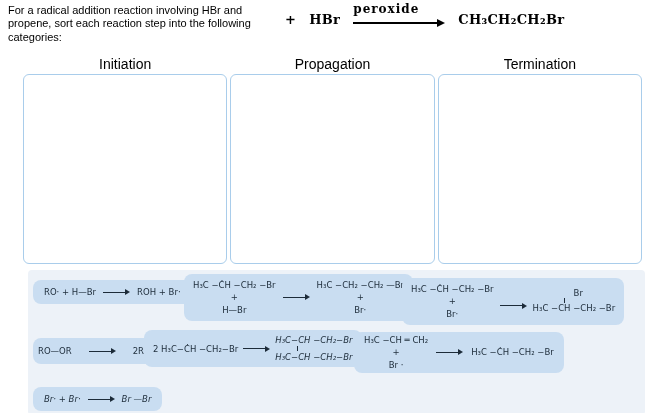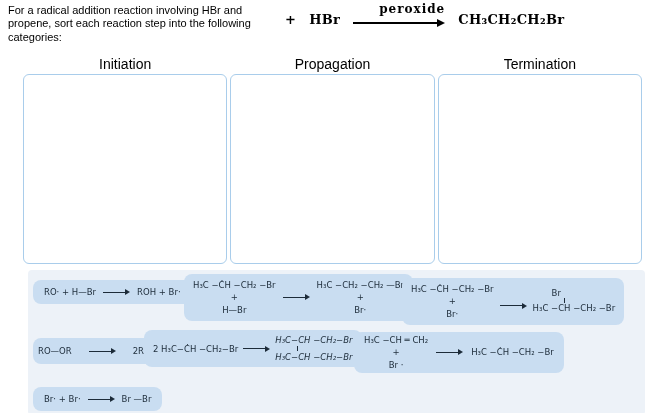--- a/index.html
+++ b/index.html
@@ -7,21 +7,21 @@
               font-family:"Liberation Sans", sans-serif; color:#000; }
 
   
   .top { position:relative; height:56px; }
   .instructions { position:absolute; left:8px; top:4px; width:272px;
                   font-size:11px; line-height:1.22; color:#000; }
   .equation { position:absolute; left:285px; top:2px; display:flex;
               align-items:flex-start; gap:13px;
               font-family:"DejaVu Serif", serif; font-weight:bold; font-size:13px; }
   .eq-item { margin-top:10px; white-space:nowrap; letter-spacing:0.3px; }
-  .arrow-assembly { display:flex; flex-direction:column; align-items:flex-end; }
+  .arrow-assembly { display:flex; flex-direction:column; align-items:flex-start; }
   .arrow-assembly .cond { font-size:12px; letter-spacing:1px; margin-bottom:3px; }
 
   
   .arr { display:inline-flex; align-items:center; }
   .arr .shaft { display:block; width:22px; height:1px; background:#1c2b39; }
   .arr .head { display:block; width:0; height:0;
                border-left:5px solid #1c2b39;
                border-top:3px solid transparent; border-bottom:3px solid transparent; }
   .arr.big .shaft { width:84px; height:1.5px; background:#000; }
   .arr.big .head { border-left:8px solid #000;
@@ -44,25 +44,25 @@
   .tile .ln { white-space:nowrap; }
   .stack { display:flex; flex-direction:column; align-items:center; line-height:1.45; }
   .vbond { width:1px; height:5px; background:#1c2b39; }
 
   .t1 { left:5px;   top:10px;  padding:7px 11px; gap:7px; }
   .t2 { left:156px; top:4px;   padding:5px 9px;  gap:7px; }
   .t3 { left:374px; top:8px;   padding:5px 9px;  gap:6px; }
   .t4 { left:5px;   top:68px;  padding:8px 5px; gap:17px; }
   .t5 { left:116px; top:60px;  padding:5px 9px;  gap:5px; }
   .t6 { left:326px; top:62px;  padding:2px 10px; gap:8px; }
-  .t7 { left:5px;   top:117px; padding:7px 11px; gap:7px; }
+  .t7 { left:5px;   top:117px; padding:7px 11px; gap:7px;font-style:italic; }
 
   .t3 .arr { margin-top:9px; }
   .t3-brcol { display:flex; flex-direction:column; align-items:flex-start; line-height:1.1; }
-  .t3-br   { margin-left:19px; }
+  .t3-br   { margin-left:41px; }
   .t3-bar  { margin-left:31px; margin-bottom:1px; }
   .t5-col  { display:flex; flex-direction:column; align-items:flex-start; line-height:1.2;font-style:italic; }
   .t5-bar  { margin-left:22px; margin-top:1px; margin-bottom:1px; }
 </style>
 </head>
 <body>
 
 <div class="top">
   <div class="instructions">For a radical addition reaction involving HBr and propene, sort each reaction step into the following categories:</div>
 

